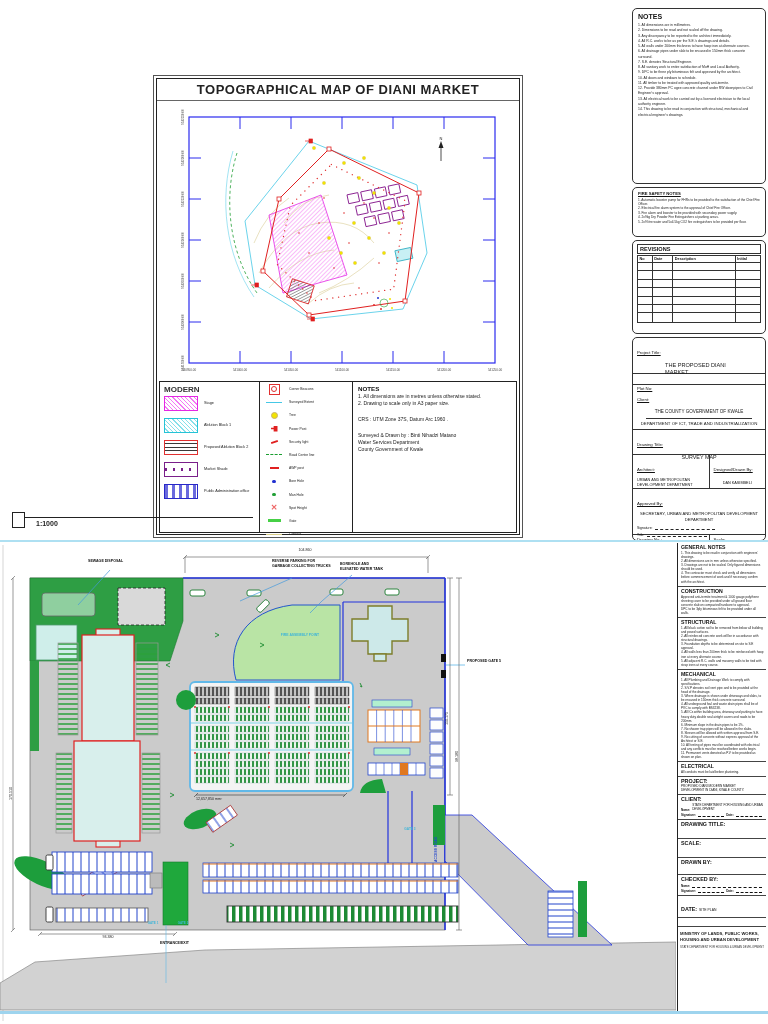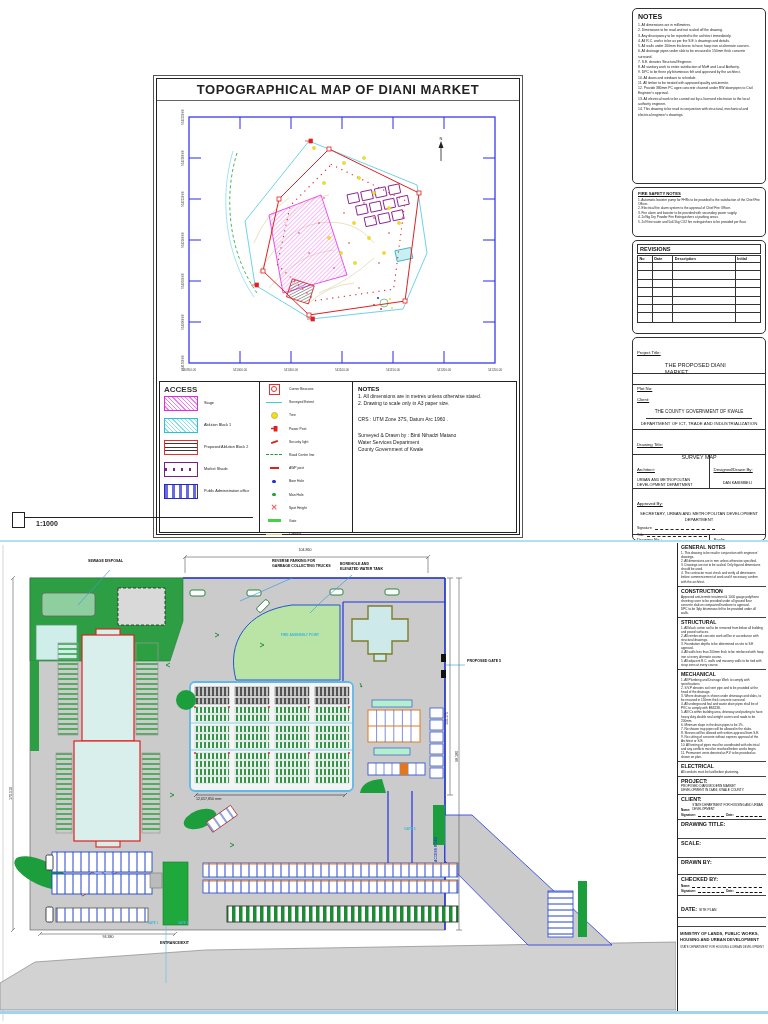--- a/index.html
+++ b/index.html
@@ -305,21 +305,21 @@
 
       <g>
         <line x1="282" y1="58" x2="282" y2="42" stroke="#222" stroke-width="0.8"></line>
         <polygon points="282,38 279.5,45 284.5,45" fill="#222"></polygon>
         <text x="282" y="36.5" font-size="4" text-anchor="middle" fill="#222">N</text>
       </g>
     </svg>
 
     <div class="legend">
       <div class="leg-c1">
-        <div class="leg-title">ACCESS</div>
+        <div class="leg-title">MODERN</div>
         <div>
             <div class="legrow">
             <span class="swatch sw-stage"></span>
             <span class="leglabel">Stage</span>
           </div>
             <div class="legrow">
             <span class="swatch sw-ablution1"></span>
             <span class="leglabel">Ablution Block 1</span>
           </div>
             <div class="legrow">

